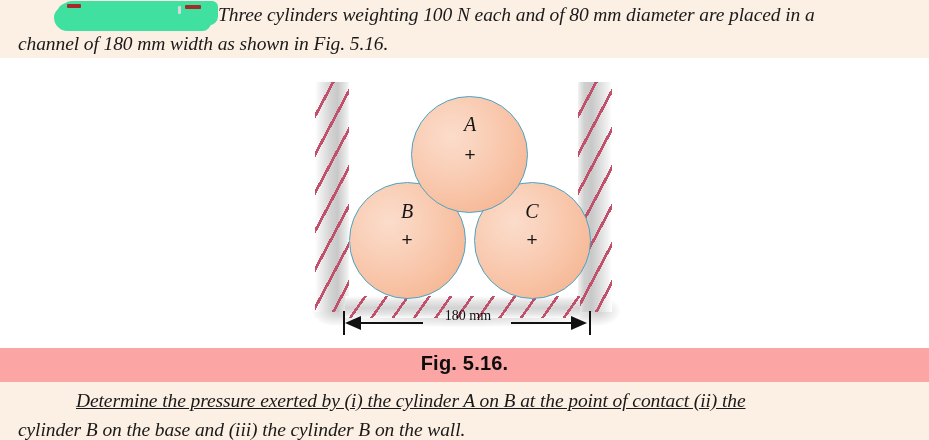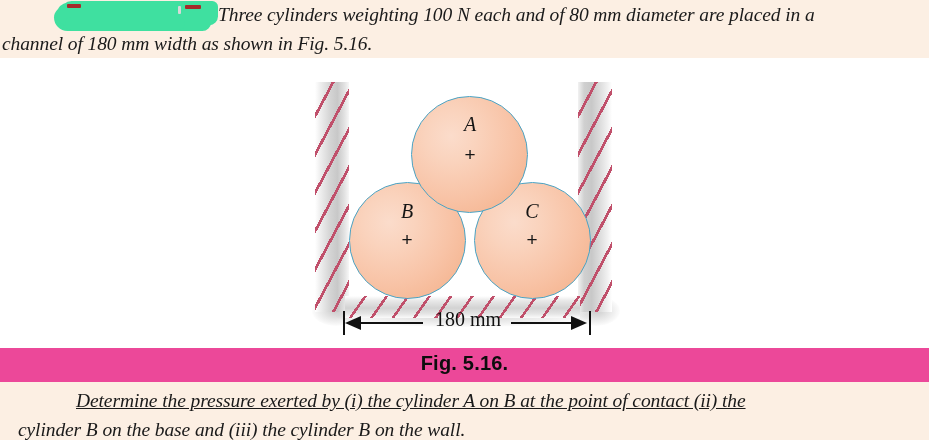--- a/index.html
+++ b/index.html
@@ -12,21 +12,21 @@
     background: #ffffff;
     font-family: "Liberation Serif", serif;
     overflow: hidden;
     position: relative;
   }
 
   #page {
     position: relative;
     width: 929px;
     height: 440px;
-    background: #ec4899;
+    background: #fca5a5;
   }
 
   
   .band {
     position: absolute;
     left: 0;
     width: 929px;
     background: #fcefe3;
   }
   #band-top {
@@ -48,21 +48,21 @@
     font-family: "Liberation Serif", serif;
     font-style: italic;
     font-size: 19.5px;
     line-height: 29px;
     color: #1a1a1a;
     letter-spacing: -0.1px;
   }
   #stmt-top .ln {
     display: block;
     white-space: nowrap;
-    padding-left: 2px;
+    padding-left: 18px;
   }
   #stmt-top .ln1 {
     padding-left: 218px;
   }
 
   
   #redaction {
     position: absolute;
     left: 57px;
     top: 3px;
@@ -247,21 +247,21 @@
   }
   #dim-arrow-left  { left: 2px;   border-right: 16px solid #111111; }
   #dim-arrow-right { left: 228px; border-left: 16px solid #111111; }
   #dim-text {
     position: absolute;
     left: 78px;
     top: 0px;
     width: 94px;
     text-align: center;
     font-family: "Liberation Serif", serif;
-    font-size: 20px;
+    font-size: 14px;
     color: #111111;
   }
 
   
   #fig-caption {
     position: absolute;
     left: 0;
     top: 352px;
     width: 929px;
     text-align: center;

